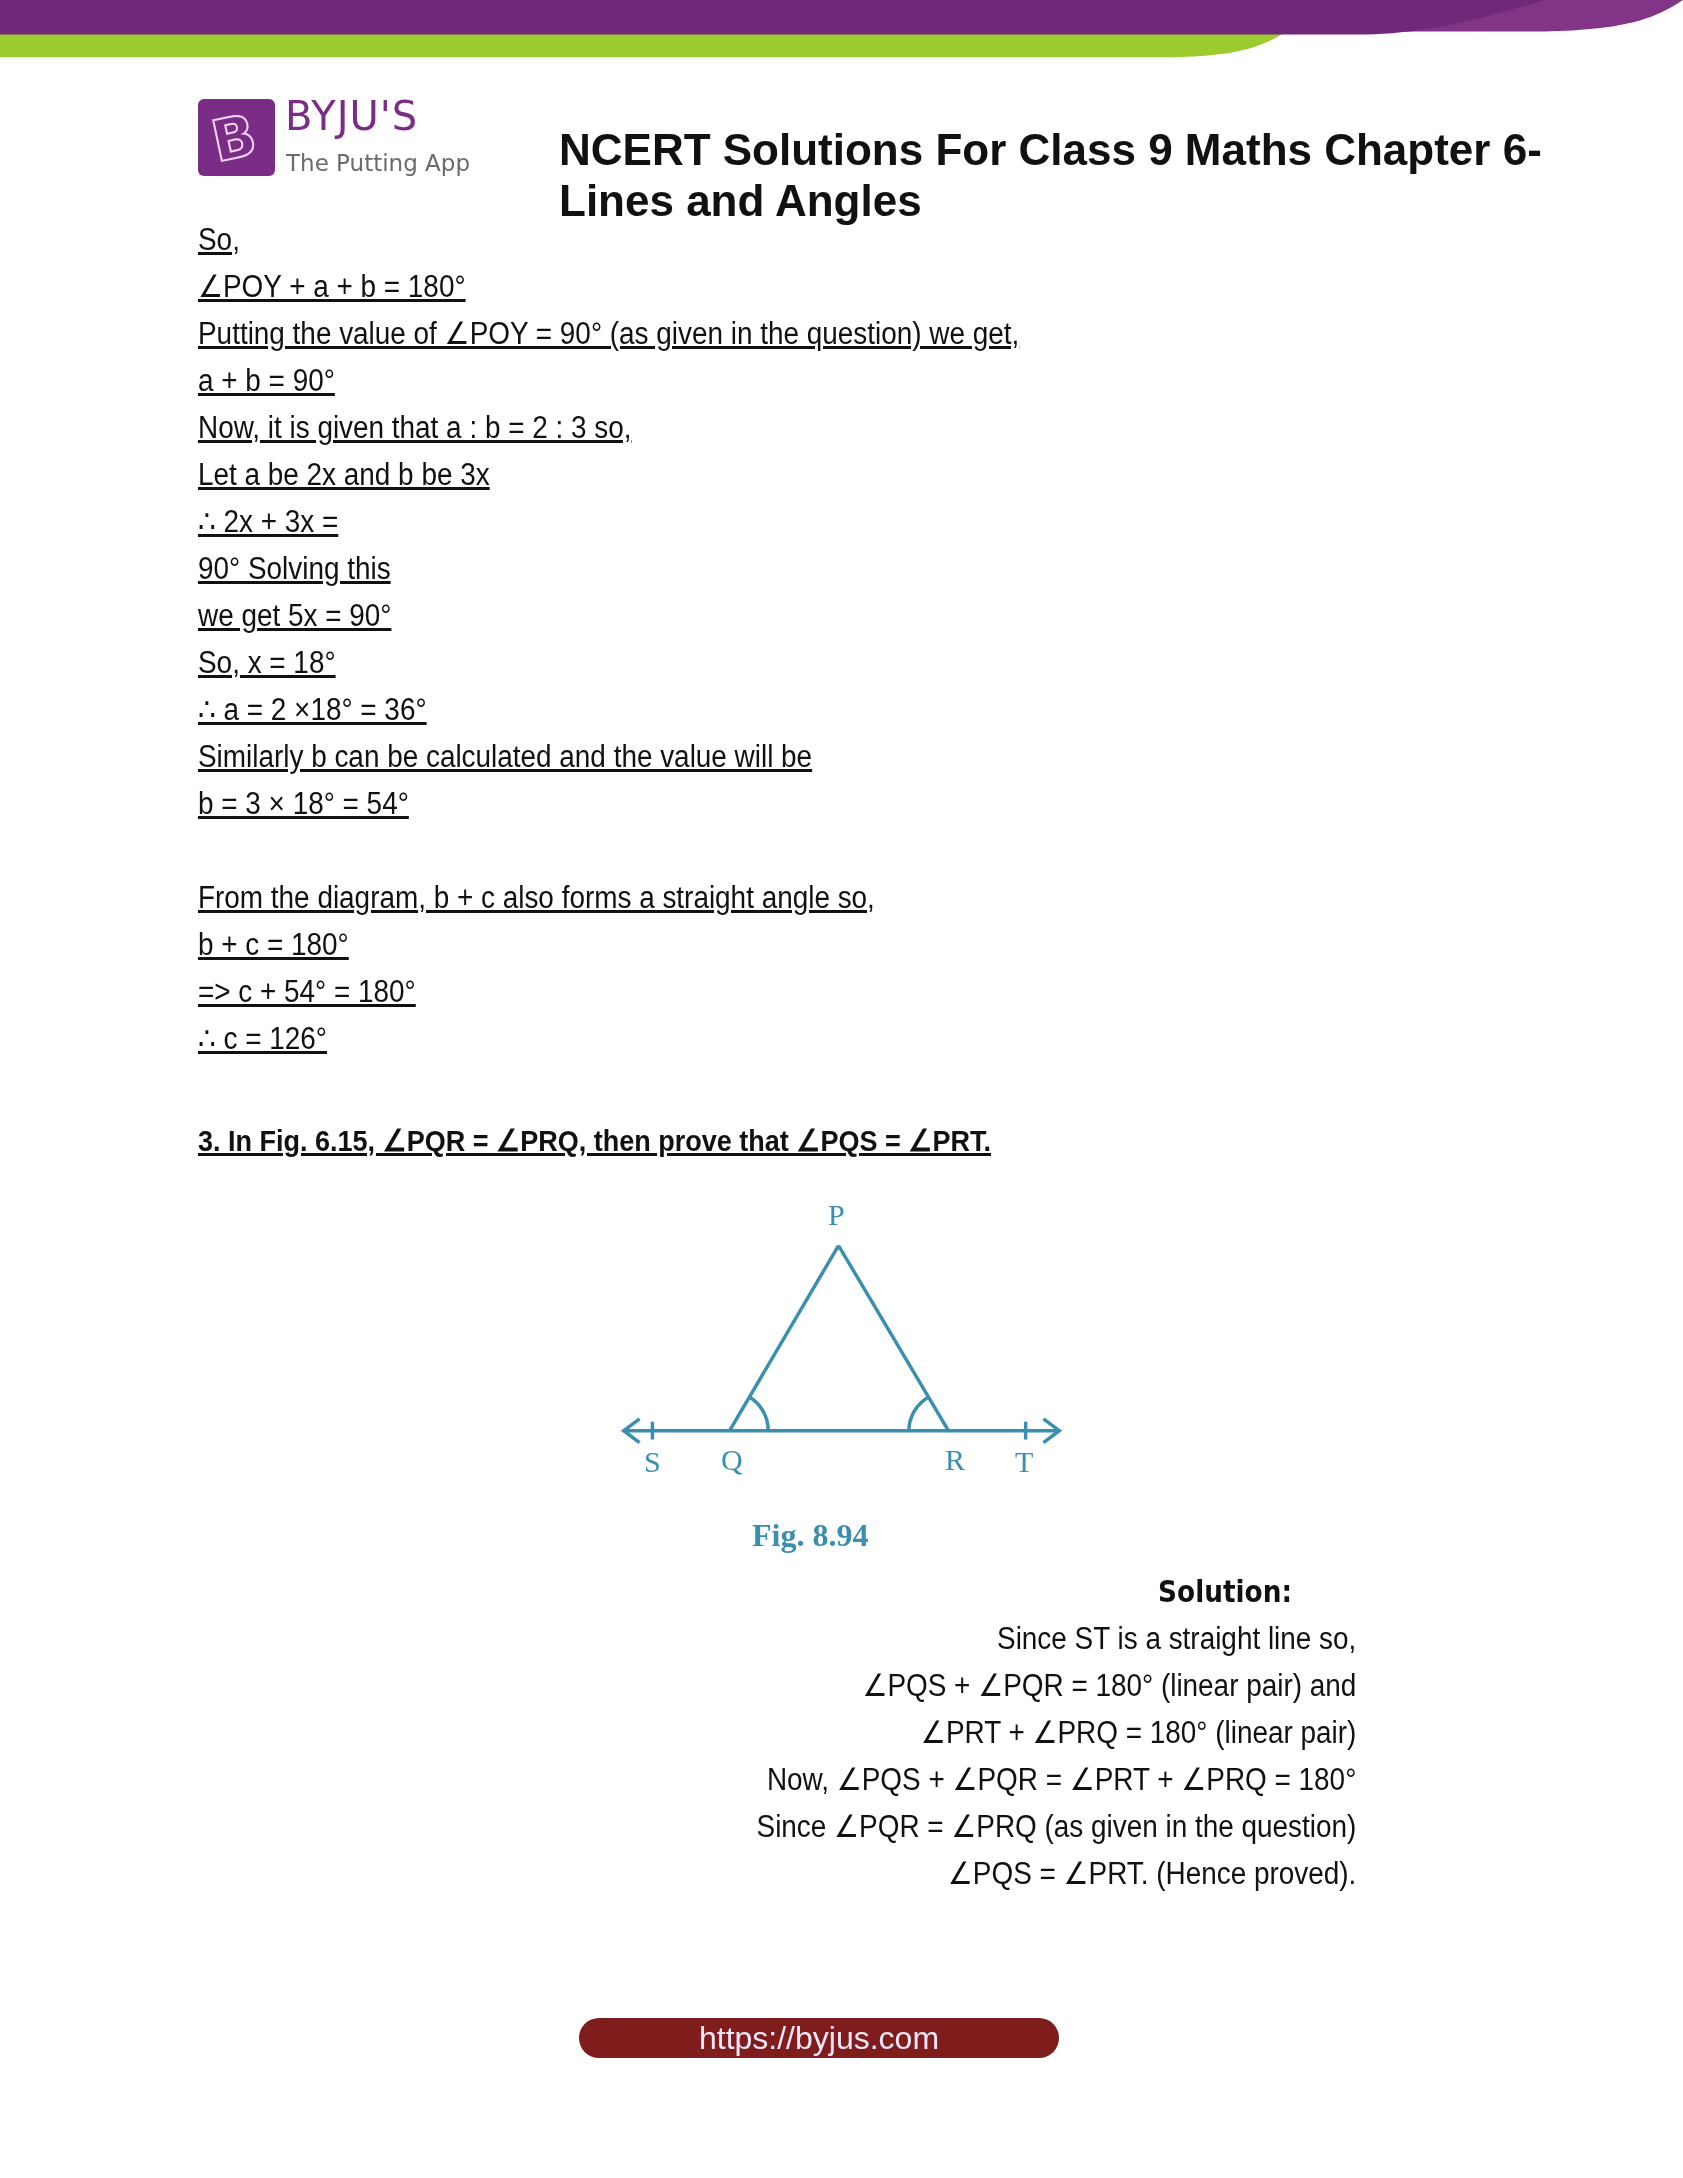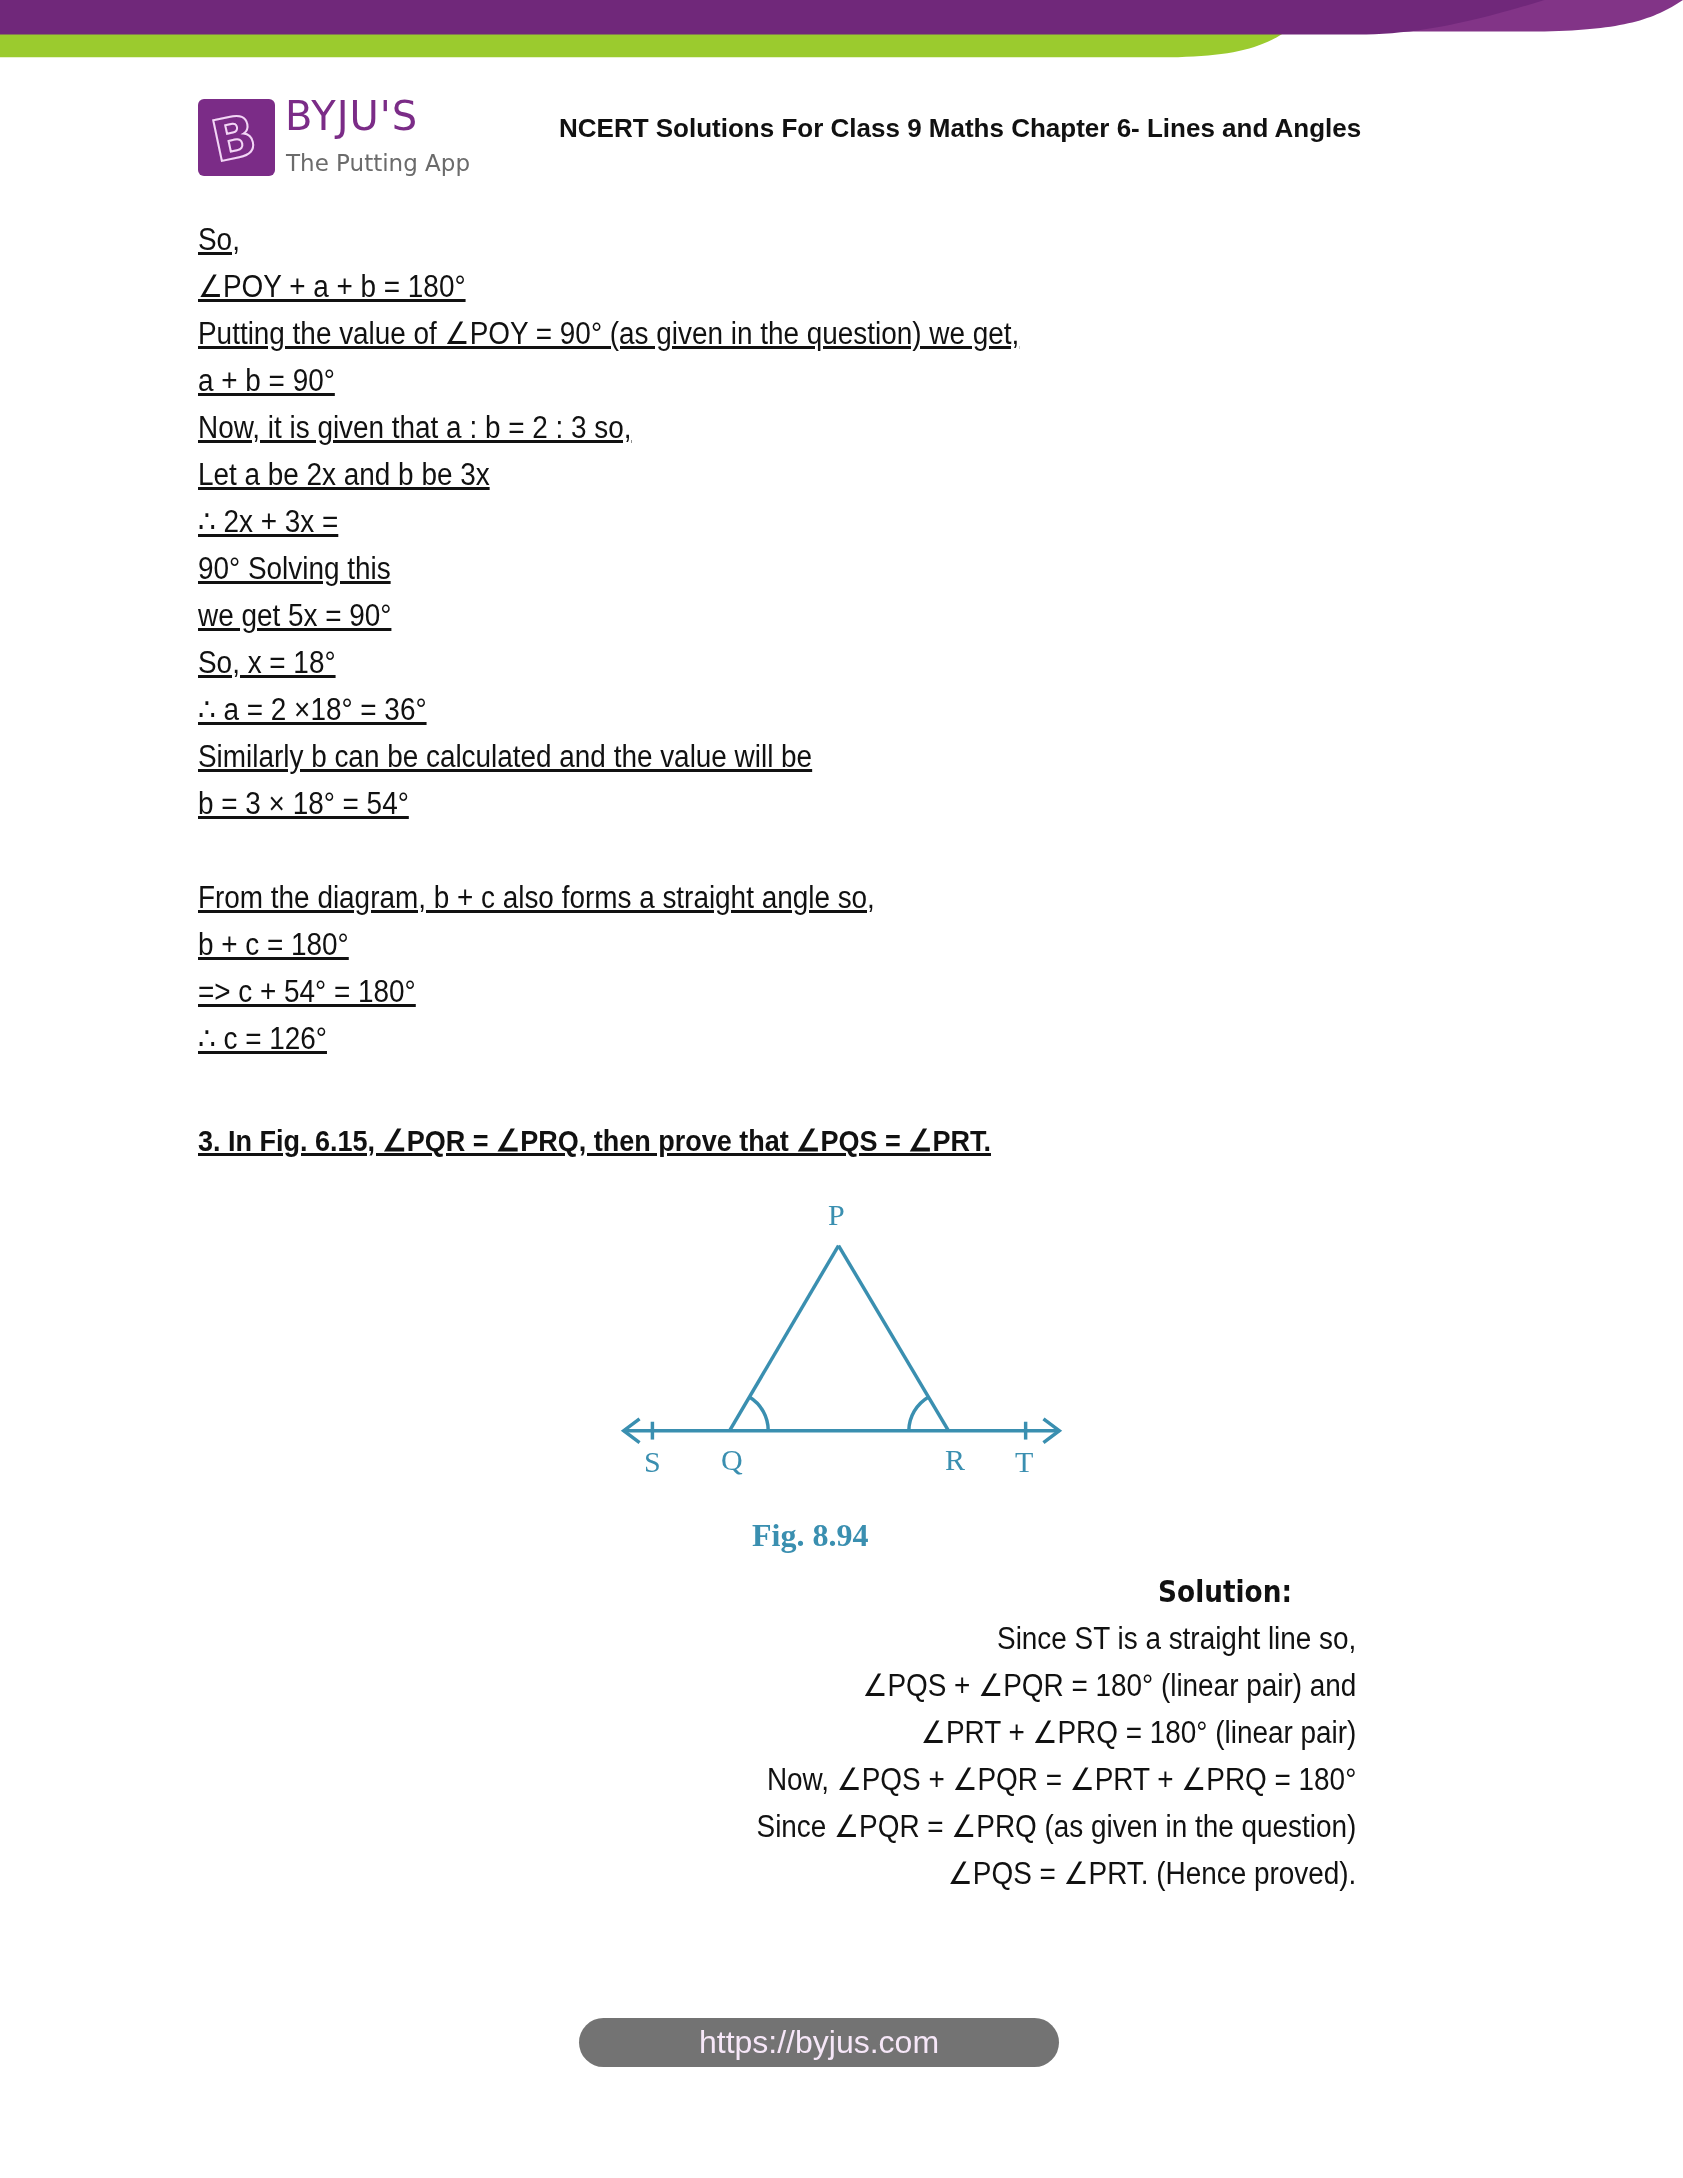--- a/index.html
+++ b/index.html
@@ -3,31 +3,31 @@
 <meta charset="utf-8">
 <style>
   html, body { margin: 0; padding: 0; background: #ffffff; }
   body { width: 1683px; height: 2178px; position: relative; overflow: hidden; font-family: "Liberation Sans", sans-serif; color: #111; }
   .banner { position: absolute; left: 0; top: 0; width: 1683px; height: 69px; }
   .logo { position: absolute; left: 198px; top: 99px; width: 287px; height: 79px; }
   .logo-box { position: absolute; left: 0; top: 0; width: 77px; height: 77px; background: #7b2c87; border-radius: 6px; }
   .logo-b { position: absolute; left: 14px; top: 6px; font-family: "DejaVu Sans", sans-serif; font-weight: bold; font-size: 57px; color: #7b2c87; -webkit-text-stroke: 2px #f3d6f6; transform: rotate(-12deg); }
   .logo-name { position: absolute; left: 87px; top: -6px; font-family: "DejaVu Sans", sans-serif; font-weight: normal; font-size: 40px; color: #7b2c87; letter-spacing: 1px; }
   .logo-tag { position: absolute; left: 88px; top: 51px; font-family: "DejaVu Sans", sans-serif; font-size: 23px; color: #6b6b6b; white-space: nowrap; }
-  .doc-title { position: absolute; left: 559px; top: 103px; width: 1089px; font-family: "Liberation Sans", sans-serif; font-weight: bold; font-size: 26px; line-height: 51px; color: #111; }
+  .doc-title { position: absolute; left: 559px; top: 124px; width: 1089px; font-family: "Liberation Sans", sans-serif; font-weight: bold; font-size: 44px; line-height: 51px; color: #111; }
   .body { position: absolute; left: 198px; top: 216px; width: 1287px; text-decoration: underline; }
   .line { font-family: "Liberation Sans", sans-serif; font-size: 31px; height: 47px; line-height: 47px; white-space: nowrap; color: #111; transform-origin: left center; transform: scaleX(0.9); }
   .gap { height: 47px; }
   .question { font-weight: bold; font-size: 30px; }
   .figure { position: absolute; left: 594px; top: 1188px; width: 495px; height: 396px; }
   .fig-caption { position: absolute; left: 158px; top: 329px; font-family: "Liberation Serif", serif; font-weight: bold; font-size: 32px; color: #3a8fb0; }
   .fig-label { position: absolute; font-family: "Liberation Serif", serif; font-size: 30px; color: #3a8fb0; }
   .solution { position: absolute; left: 198px; top: 1567px; width: 1287px; text-align: right; }
   .sol-head { font-weight: bold; font-size: 31px; height: 48px; line-height: 48px; font-family: "DejaVu Sans", sans-serif; transform-origin: left center; transform: scaleX(0.85); }
-  .footer-pill { position: absolute; left: 579px; top: 2018px; width: 480px; height: 49px; background: #737373; border-radius: 27px; display: flex; align-items: center; justify-content: center; }
+  .footer-pill { position: absolute; left: 579px; top: 2018px; width: 480px; height: 40px; background: #7f1d1d; border-radius: 27px; display: flex; align-items: center; justify-content: center; }
   .footer-url { color: #f6e7f8; font-family: "Liberation Sans", sans-serif; font-size: 32px; }
 </style>
 </head>
 <body>
 
 <svg class="banner" viewBox="0 0 1700 70" preserveAspectRatio="none">
   <path d="M0 0 H1330 C1300 40 1270 56 1190 58 H0 Z" fill="#9bcb2e"></path>
   <path d="M0 0 H1700 C1670 20 1640 30 1560 32 H0 Z" fill="#823487"></path>
   <path d="M0 0 H1560 C1480 25 1430 34 1380 35 H0 Z" fill="#70287a"></path>
 </svg>

